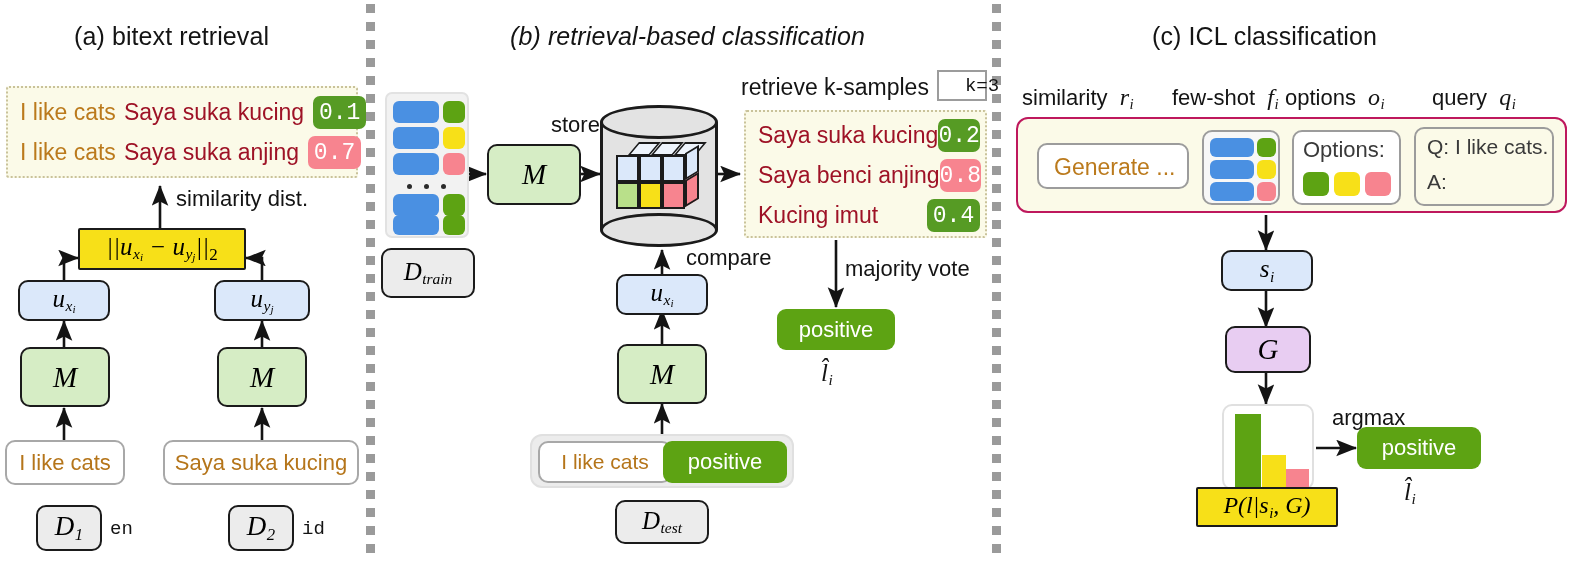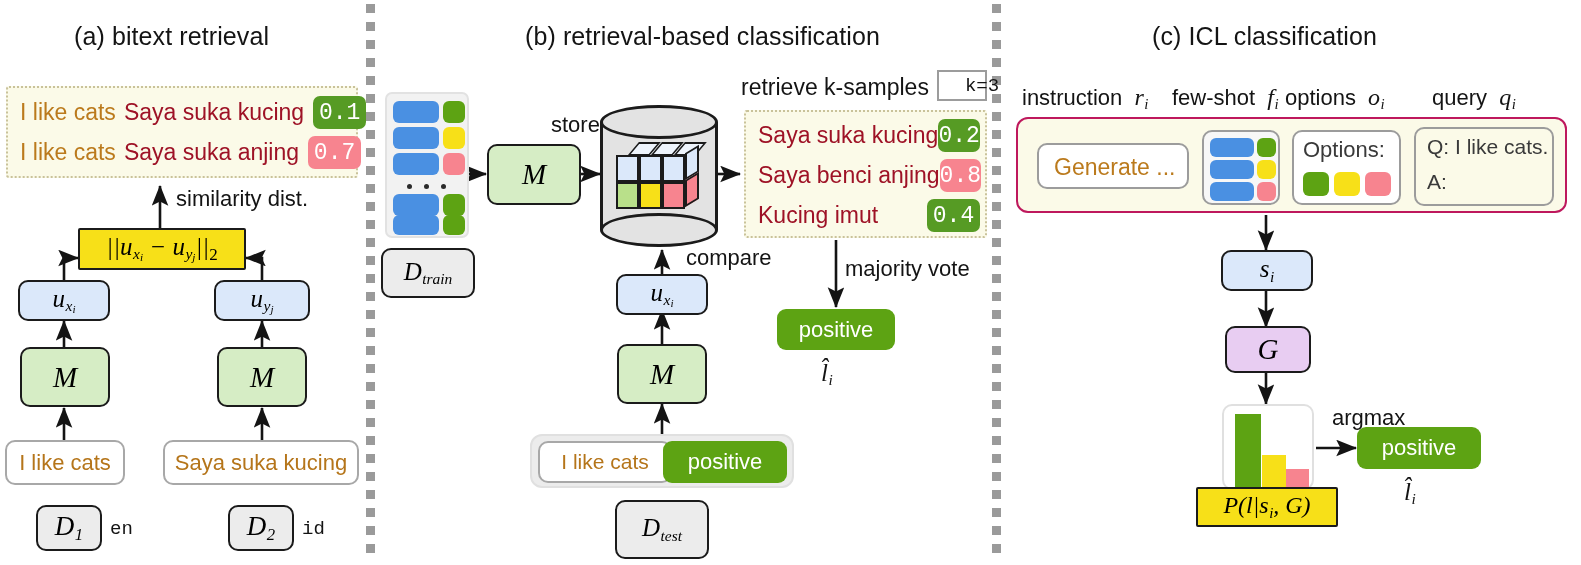--- a/index.html
+++ b/index.html
@@ -297,21 +297,21 @@
   <div class="node grey" style="left:36px; top:505px; width:66px; height:46px;">
     <span class="math" style="font-size:27px;">D<span class="sub upright">1</span></span>
   </div>
   <div class="lbl mono" style="left:110px; top:518px;">en</div>
 
   <div class="node grey" style="left:228px; top:505px; width:66px; height:46px;">
     <span class="math" style="font-size:27px;">D<span class="sub upright">2</span></span>
   </div>
   <div class="lbl mono" style="left:302px; top:518px;">id</div>
 
-  <div class="panel-title" style="left:525px; top:22px;">(b) retrieval-based classification</div>
+  <div class="panel-title" style="left:510px; top:22px;font-style:italic;">(b) retrieval-based classification</div>
 
   <div class="stack" style="left:385px; top:92px; width:84px; height:146px;">
     <div class="chip b" style="left:6px;  top:7px;  width:46px; height:22px;"></div>
     <div class="chip g" style="left:56px; top:7px;  width:22px; height:22px;"></div>
     <div class="chip b" style="left:6px;  top:33px; width:46px; height:22px;"></div>
     <div class="chip y" style="left:56px; top:33px; width:22px; height:22px;"></div>
     <div class="chip b" style="left:6px;  top:59px; width:46px; height:22px;"></div>
     <div class="chip p" style="left:56px; top:59px; width:22px; height:22px;"></div>
     <div class="dots3" style="left:10px; top:84px; width:58px; height:16px;">
       <i></i>
@@ -363,21 +363,21 @@
   <div class="node green" style="left:617px; top:344px; width:90px; height:60px;">
     <span class="math" style="font-size:29px;">M</span>
   </div>
 
   <div style="position:absolute; left:530px; top:434px; width:264px; height:54px;
               background:#ececec; border:2px solid #e0e0e0; border-radius:12px;">
     <div class="sentbox" style="left:6px; top:5px; width:134px; height:42px; font-size:21px;">I like cats</div>
     <div class="pospill" style="left:131px; top:5px; width:124px; height:42px;">positive</div>
   </div>
 
-  <div class="node grey" style="left:615px; top:500px; width:94px; height:59px;">
+  <div class="node grey" style="left:615px; top:500px; width:94px; height:44px;">
     <span class="math" style="font-size:25px;">D<span class="sub">test</span></span>
   </div>
 
   <div class="lbl" style="left:741px; top:74px; font-size:23px;">retrieve k-samples</div>
   <div class="kchip" style="left:937px; top:70px; width:50px; height:31px;">k=3</div>
 
   <div class="dottedpanel" style="left:744px; top:110px; width:243px; height:128px;">
     <div class="row" style="left:12px; top:7px; width:222px; justify-content:space-between;">
       <span class="id">Saya suka kucing</span>
       <span class="scorebox sc-green">0.2</span>
@@ -395,21 +395,21 @@
   <div class="lbl" style="left:845px; top:256px; font-size:22px;">majority vote</div>
 
   <div class="pospill" style="left:777px; top:309px; width:118px; height:41px;">positive</div>
   <div class="lbl" style="left:821px; top:358px; font-size:25px;">
     <span class="math">l̂<span class="sub">i</span></span>
   </div>
 
   <div class="panel-title" style="left:1152px; top:22px;">(c) ICL classification</div>
 
   <div class="lbl" style="left:1022px; top:84px; font-size:22px;">
-    <span>instruction</span>
+    <span>similarity</span>
     <span class="math" style="font-size:24px;">&nbsp;r<span class="sub">i</span></span>
   </div>
   <div class="lbl" style="left:1172px; top:84px; font-size:22px;">
     <span>few-shot</span>
     <span class="math" style="font-size:24px;">&nbsp;f<span class="sub">i</span></span>
   </div>
   <div class="lbl" style="left:1285px; top:84px; font-size:22px;">
     <span>options</span>
     <span class="math" style="font-size:24px;">&nbsp;o<span class="sub">i</span></span>
   </div>

